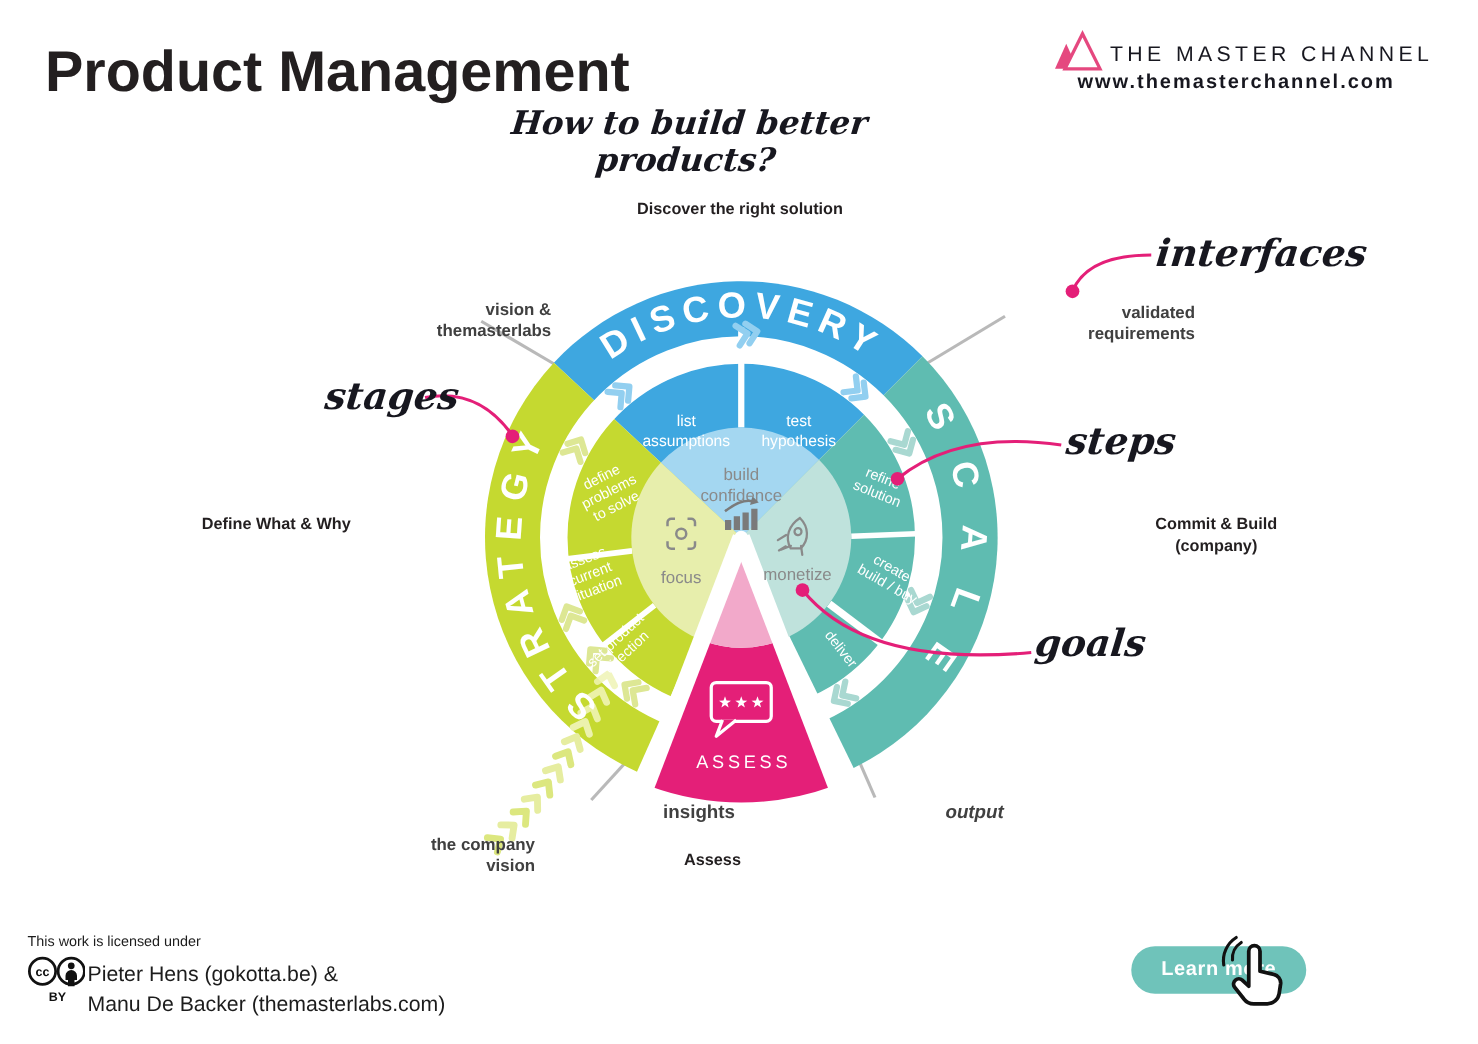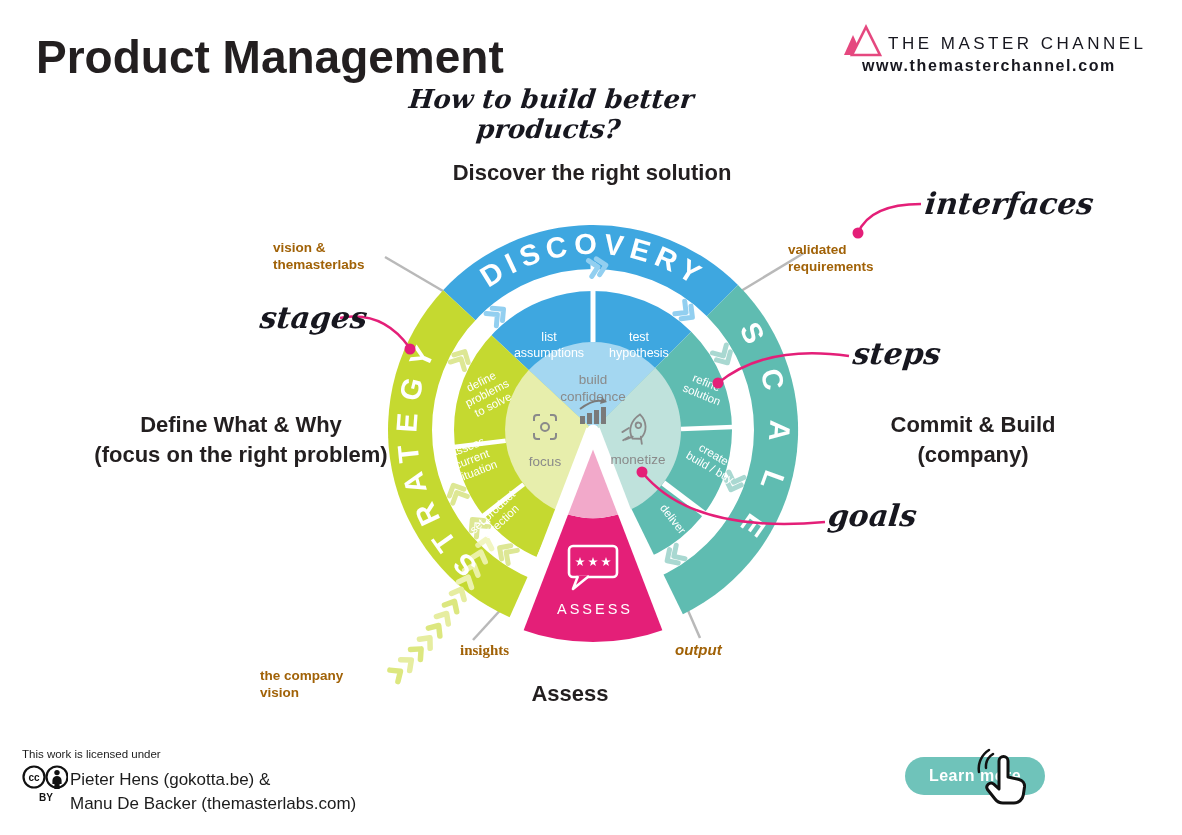--- a/index.html
+++ b/index.html
@@ -9,22 +9,22 @@
   #wheel-svg{position:absolute;left:0;top:0;z-index:1;}
   .layer{z-index:2;}
   .title{font-size:46px;font-weight:bold;letter-spacing:0px;color:#231f20;}
   .script{font-family:"DejaVu Serif",serif;font-style:italic;font-weight:bold;
           color:#17171f;transform:skewX(-6deg);}
   .subtitle{font-size:26px;text-align:center;}
   .annotation{font-size:30px;}
   .brand-line{font-size:17px;letter-spacing:3.5px;color:#17171f;white-space:nowrap;}
   .brand-line b{font-weight:normal;}
   .brand-url{font-size:16px;font-weight:bold;letter-spacing:1.6px;color:#17171f;}
-  .caption{font-weight:bold;font-size:22px;line-height:1.35;text-align:center;color:#231f20;}
-  .ptr-label{font-weight:bold;font-size:13.5px;line-height:1.25;text-align:left;color:#a16207;}
+  .caption{font-weight:bold;font-size:13px;line-height:1.35;text-align:center;color:#231f20;}
+  .ptr-label{font-weight:bold;font-size:13.5px;line-height:1.25;text-align:right;color:#404040;margin-left:48px;}
   .ptr-label.big{font-size:15px;}
   .footer-small{font-size:11.5px;color:#1c1c1c;}
   .authors{font-size:17px;line-height:1.4;color:#1c1c1c;}
   .cta{background:#6fc3ba;border:none;border-radius:19px;width:140px;height:38px;
        color:#fff;font-weight:bold;font-size:16px;font-family:"Liberation Sans",sans-serif;
        letter-spacing:0.5px;cursor:pointer;}
   svg text{font-family:"Liberation Sans",sans-serif;}
   .arc-name{fill:#fff;font-weight:bold;font-size:29px;}
   .ring-label{fill:#fff;font-size:11.5px;text-anchor:middle;}
   .ring-label2{fill:#fff;font-size:12.5px;text-anchor:middle;}
@@ -198,41 +198,40 @@
 <div class="abs layer brand-line" style="left:888px;top:34px;">
   <span>THE</span>
   <b>MASTER</b>
   <span>CHANNEL</span>
 </div>
 <div class="abs layer brand-url" style="left:862px;top:57px;">www.themasterchannel.com</div>
 
 <div class="abs layer caption" style="left:412px;top:158px;width:360px;">
   <div>Discover the right solution</div>
 </div>
-<div class="abs layer caption" style="left:76px;top:410px;width:330px;">
+<div class="abs layer caption" style="left:56px;top:410px;width:330px;">
   <div>Define What &amp; Why</div>
-  <div>(focus on the right problem)</div>
 </div>
 <div class="abs layer caption" style="left:828px;top:410px;width:290px;">
   <div>Commit &amp; Build</div>
   <div>(company)</div>
 </div>
 <div class="abs layer caption" style="left:330px;top:679px;width:480px;">
   <div>Assess</div>
 </div>
 
 <div class="abs layer ptr-label" style="left:273px;top:240px;width:120px;">
   <div>vision &amp;</div>
   <div>themasterlabs</div>
 </div>
 <div class="abs layer ptr-label" style="left:788px;top:242px;width:120px;">
   <div>validated</div>
   <div>requirements</div>
 </div>
-<div class="abs layer ptr-label big" style="left:460px;top:641px;width:80px;font-family:Liberation Serif, serif;">insights</div>
+<div class="abs layer ptr-label big" style="left:460px;top:641px;width:80px;">insights</div>
 <div class="abs layer ptr-label big" style="left:675px;top:641px;width:80px;font-style:italic;">output</div>
 <div class="abs layer ptr-label" style="left:260px;top:668px;width:120px;">
   <div>the company</div>
   <div>vision</div>
 </div>
 
 <div class="abs layer script annotation" style="left:260px;top:300px;">stages</div>
 <div class="abs layer script annotation" style="left:925px;top:186px;">interfaces</div>
 <div class="abs layer script annotation" style="left:853px;top:336px;">steps</div>
 <div class="abs layer script annotation" style="left:828px;top:498px;">goals</div>

